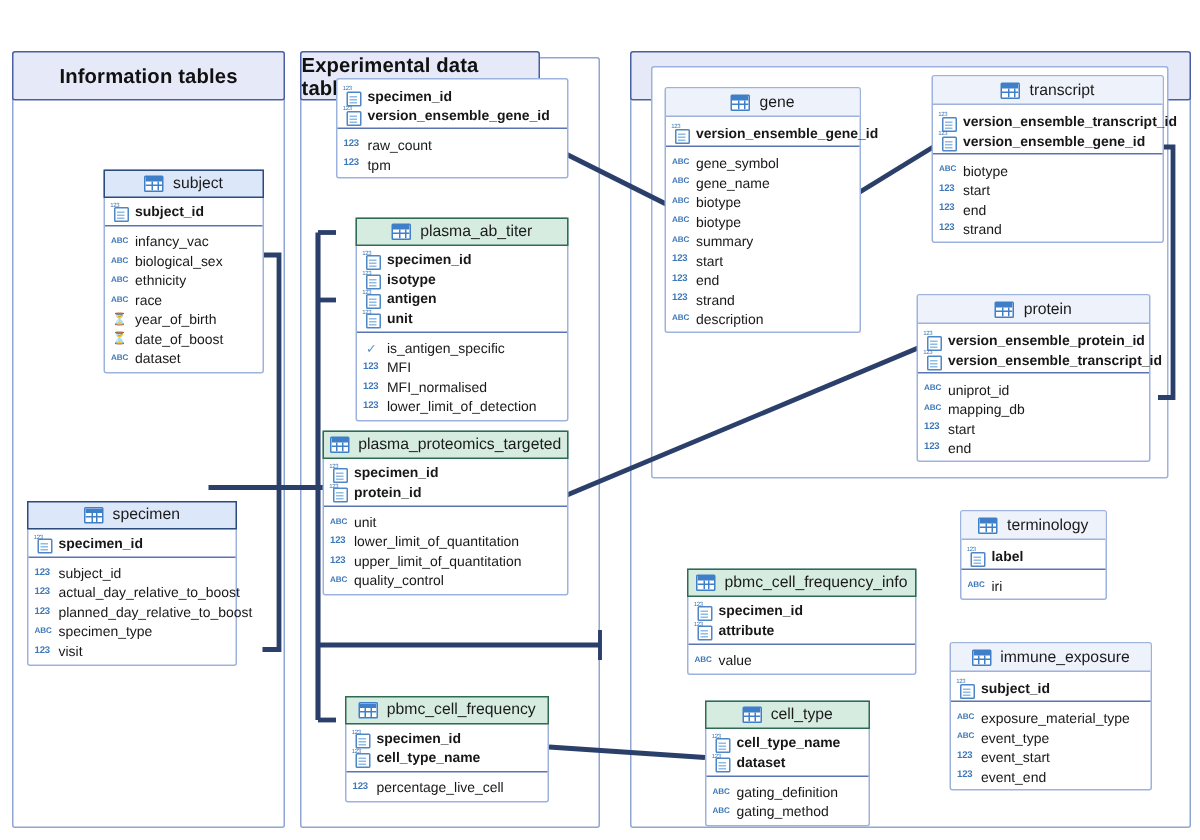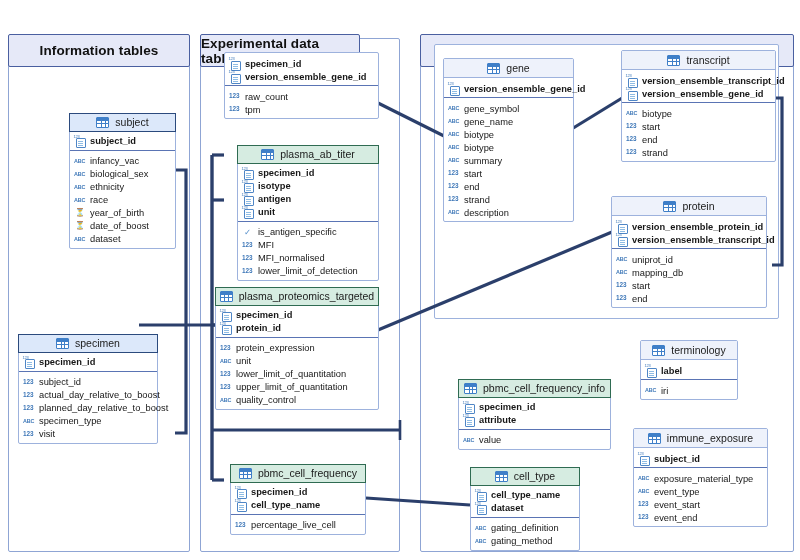--- a/index.html
+++ b/index.html
@@ -279,24 +279,20 @@
           <span class="ico idk"></span>
           <span class="fname">specimen_id</span>
         </div>
       <div class="row key">
           <span class="ico idk"></span>
           <span class="fname">protein_id</span>
         </div>
     </div>
     <div class="grp">
       <div class="row">
-          <span class="ico num"></span>
-          <span class="fname">protein_expression</span>
-        </div>
-      <div class="row">
           <span class="ico txt"></span>
           <span class="fname">unit</span>
         </div>
       <div class="row">
           <span class="ico num"></span>
           <span class="fname">lower_limit_of_quantitation</span>
         </div>
       <div class="row">
           <span class="ico num"></span>
           <span class="fname">upper_limit_of_quantitation</span>

